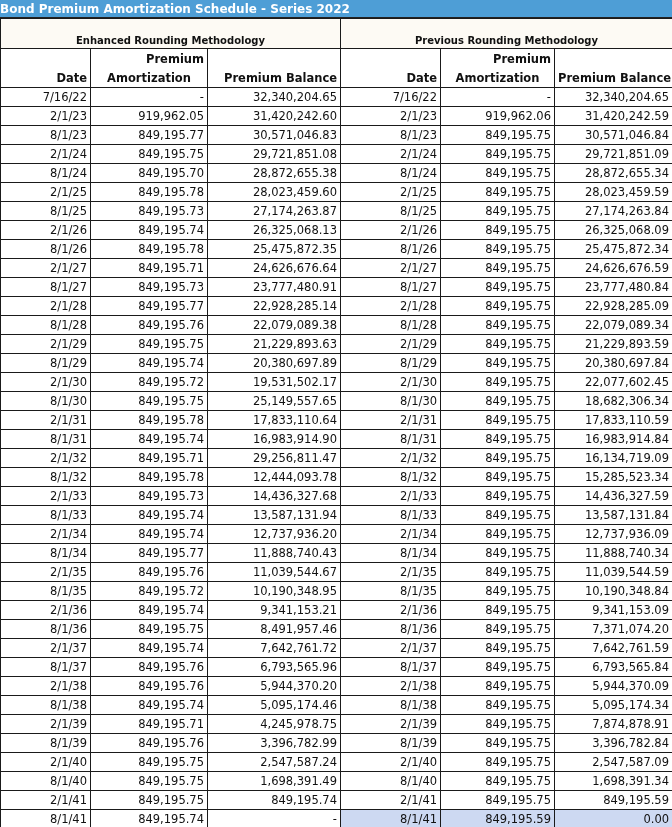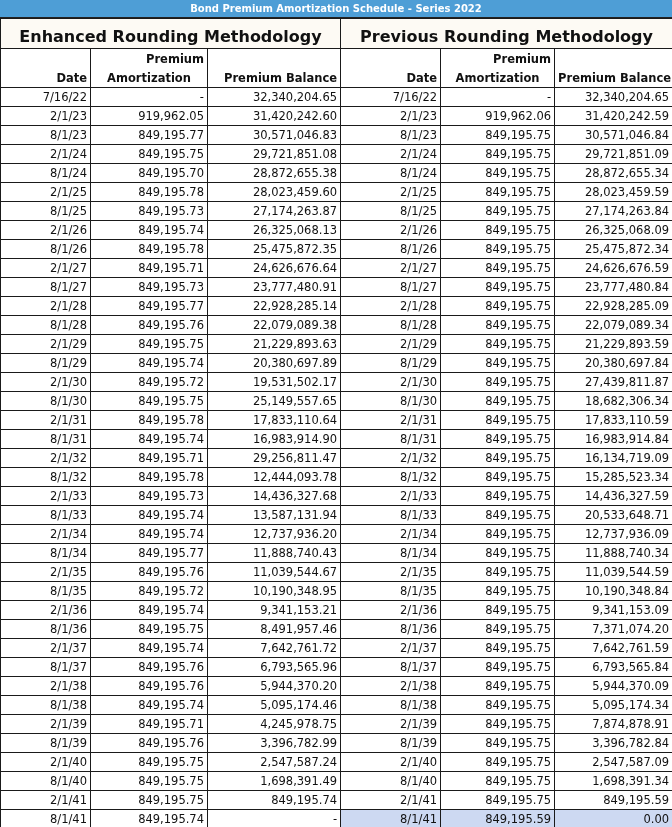--- a/index.html
+++ b/index.html
@@ -1,22 +1,22 @@
 <!DOCTYPE html>
 <html><head>
 <meta charset="utf-8">
 <style>
   html, body { margin:0; padding:0; background:#ffffff; }
   body { width:672px; height:827px; overflow:hidden; font-family:"DejaVu Sans", sans-serif; color:#111; }
   .sheet { position:relative; width:672px; }
-  .title-bar { height:18px; background:#4e9ed6; color:#ffffff; font-weight:bold; font-size:10px; text-align:center; line-height:18px; border-bottom:1px solid #222; box-sizing:border-box; }
+  .title-bar { height:18px; background:#4e9ed6; color:#ffffff; font-weight:bold; font-size:12px; text-align:left; line-height:18px; border-bottom:1px solid #222; box-sizing:border-box; }
   table { border-collapse:collapse; table-layout:fixed; width:672px; }
   td, th { border:1px solid #1a1a1a; padding:0 3px; font-size:11.5px; white-space:nowrap; overflow:hidden; }
   th { font-weight:bold; text-align:center; }
-  .section-row th { height:27px; background:#fdfaf4; font-size:16px; vertical-align:bottom; padding-bottom:2px; }
+  .section-row th { height:27px; background:#fdfaf4; font-size:10px; vertical-align:bottom; padding-bottom:2px; }
   .colhead-row1 th { height:17px; vertical-align:bottom; border-bottom:none;text-align:right; }
   .colhead-row2 th { height:19px; vertical-align:bottom; border-top:none; }
   .colhead-row1 th.date-head { border-bottom:1px solid #1a1a1a; }
   td { height:18px; text-align:right; }
   tr.last-highlight td.prev { background:#cdd9f2; }
 </style>
 </head>
 <body>
 
 <div class="sheet">
@@ -168,21 +168,21 @@
           <td class="prev">8/1/29</td>
           <td class="prev">849,195.75</td>
           <td class="prev">20,380,697.84</td>
         </tr>
         <tr>
           <td>2/1/30</td>
           <td>849,195.72</td>
           <td>19,531,502.17</td>
           <td class="prev">2/1/30</td>
           <td class="prev">849,195.75</td>
-          <td class="prev">27,439,811.87</td>
+          <td class="prev">22,077,602.45</td>
         </tr>
         <tr>
           <td>8/1/30</td>
           <td>849,195.75</td>
           <td>25,149,557.65</td>
           <td class="prev">8/1/30</td>
           <td class="prev">849,195.75</td>
           <td class="prev">18,682,306.34</td>
         </tr>
         <tr>
@@ -224,21 +224,21 @@
           <td class="prev">2/1/33</td>
           <td class="prev">849,195.75</td>
           <td class="prev">14,436,327.59</td>
         </tr>
         <tr>
           <td>8/1/33</td>
           <td>849,195.74</td>
           <td>13,587,131.94</td>
           <td class="prev">8/1/33</td>
           <td class="prev">849,195.75</td>
-          <td class="prev">20,533,648.71</td>
+          <td class="prev">13,587,131.84</td>
         </tr>
         <tr>
           <td>2/1/34</td>
           <td>849,195.74</td>
           <td>12,737,936.20</td>
           <td class="prev">2/1/34</td>
           <td class="prev">849,195.75</td>
           <td class="prev">12,737,936.09</td>
         </tr>
         <tr>

